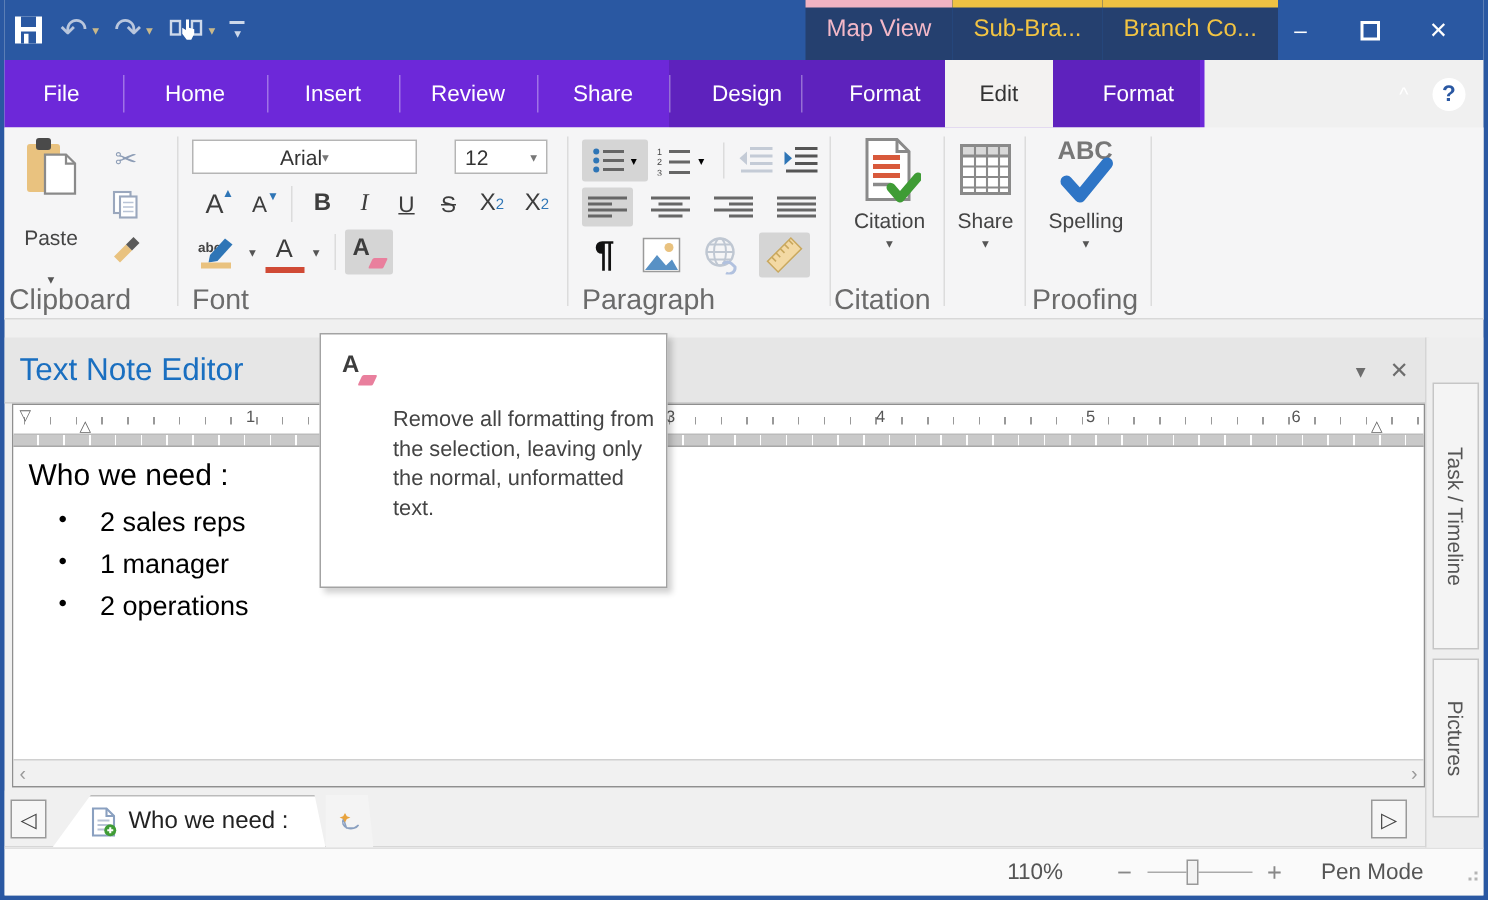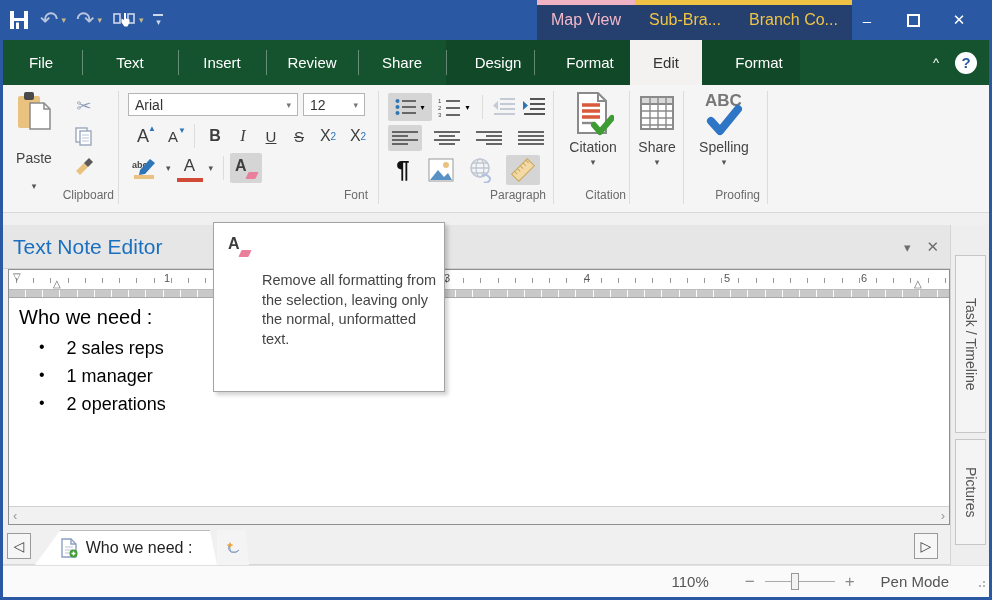--- a/index.html
+++ b/index.html
@@ -22,35 +22,35 @@
             background:#25406f; font-size:16px; position:relative; cursor:pointer; }
   .doctab .stripe { position:absolute; top:0; left:0; right:0; height:5px; }
   .doctab.pink { color:#f3b8c8; } .doctab.pink .stripe { background:#f0b3c3; }
   .doctab.yellow { color:#f2c443; } .doctab.yellow .stripe { background:#efc243; }
 
   .winctl { position:absolute; right:10px; top:0; height:40px; display:flex; align-items:center; }
   .winbtn { width:46px; height:40px; display:flex; align-items:center; justify-content:center; color:#fff; font-size:15px; cursor:pointer; }
   .winbtn .sq { width:13px; height:13px; border:2px solid #fff; display:inline-block; }
 
   
-  .ribbontabs { position:absolute; left:-3px; top:40px; width:992px; height:45px; background:#14532d; display:flex; }
+  .ribbontabs { position:absolute; left:-3px; top:40px; width:803px; height:45px; background:#6d28d9; display:flex; }
   .rtab { height:45px; display:flex; align-items:center; justify-content:center; color:#fff; font-size:15px; cursor:pointer; position:relative; }
   .rtab + .rtab::before { content:""; position:absolute; left:0; top:10px; bottom:10px; width:1px; background:rgba(255,255,255,.35); }
   .rtab.ctx { background:rgba(0,0,0,.13);padding-left:16px; }
   .rtab.active { background:#f3f2f1; color:#333; }
   .rtab.active::before, .rtab.active + .rtab::before { display:none; }
   .ribbon-right { position:absolute; right:12px; top:40px; height:45px; display:flex; align-items:center; gap:16px; }
   .collapse { color:#fff; font-size:13px; cursor:pointer; }
   .help { width:22px; height:22px; border-radius:50%; background:#fff; color:#2a58a2; font-weight:bold;
           display:flex; align-items:center; justify-content:center; font-size:15px; cursor:pointer; }
 
   
   .ribbon { position:absolute; left:-3px; top:85px; width:992px; height:128px; background:#f5f5f6; border-bottom:1px solid #d8d8d8; }
   .gsep { position:absolute; top:6px; bottom:8px; width:1px; background:#dcdcdc; }
-  .glabel { position:absolute; bottom:10px; font-size:12px; color:#6b6b6b; text-align:right; }
+  .glabel { position:absolute; bottom:0; font-size:19px; color:#6b6b6b; text-align:left; }
   .bigbtn { position:absolute; display:flex; flex-direction:column; align-items:center; cursor:pointer; }
   .bigbtn .blabel { font-size:14px; color:#444; margin-top:2px; }
   .bigbtn .caret { font-size:9px; color:#555; margin-top:2px; }
   .smbtn { display:flex; align-items:center; justify-content:center; cursor:pointer; border-radius:2px; }
   .smbtn.sel { background:#d5d5d5; }
   .combo { position:absolute; height:23px; background:#fff; border:1px solid #b5b5b5; display:flex; align-items:center;
            font-size:14px; color:#333; padding:0 6px; justify-content:space-between; cursor:pointer; }
   .combo .caret { font-size:9px; color:#777; }
   .fontrow { position:absolute; display:flex; align-items:center; }
   .glyphbtn { font-size:16px; color:#3d3d3d; }
@@ -182,21 +182,21 @@
       <span class="winbtn">–</span>
       <span class="winbtn">
           <span class="sq"></span>
         </span>
       <span class="winbtn">✕</span>
     </div>
   </div>
 
   <div class="ribbontabs">
     <div class="rtab" style="width:82px">File</div>
-    <div class="rtab" style="width:96px">Text</div>
+    <div class="rtab" style="width:96px">Home</div>
     <div class="rtab" style="width:88px">Insert</div>
     <div class="rtab" style="width:92px">Review</div>
     <div class="rtab" style="width:88px">Share</div>
     <div class="rtab ctx" style="width:88px">Design</div>
     <div class="rtab ctx" style="width:96px">Format</div>
     <div class="rtab active" style="width:72px">Edit</div>
     <div class="rtab ctx" style="width:98px">Format</div>
   </div>
   <div class="ribbon-right">
     <span class="collapse">^</span>
@@ -227,21 +227,21 @@
     </div>
     <div class="smbtn" style="position:absolute; left:70px; top:68px; width:28px; height:26px;">
       <svg width="22" height="22" viewBox="0 0 22 22">
         <path d="M3 16 l8 -8 4 4 -8 8 z" fill="#e9c27f"></path>
         <path d="M11 8 l5 -5 4 4 -5 5 z" fill="#5a5a5a"></path>
       </svg>
     </div>
     <div class="glabel" style="left:6px; width:108px;">Clipboard</div>
     <div class="gsep" style="left:118px;"></div>
 
-    <div class="combo" style="left:128px; top:8px; width:170px;">
+    <div class="combo" style="left:128px; top:8px; width:150px;justify-content:center;">
       <span>Arial</span>
       <span class="caret">▾</span>
     </div>
     <div class="combo" style="left:303px; top:8px; width:62px;">
       <span>12</span>
       <span class="caret">▾</span>
     </div>
 
     <div class="fontrow" style="left:128px; top:38px; height:26px;">
       <span class="smbtn" style="width:30px; position:relative;">

